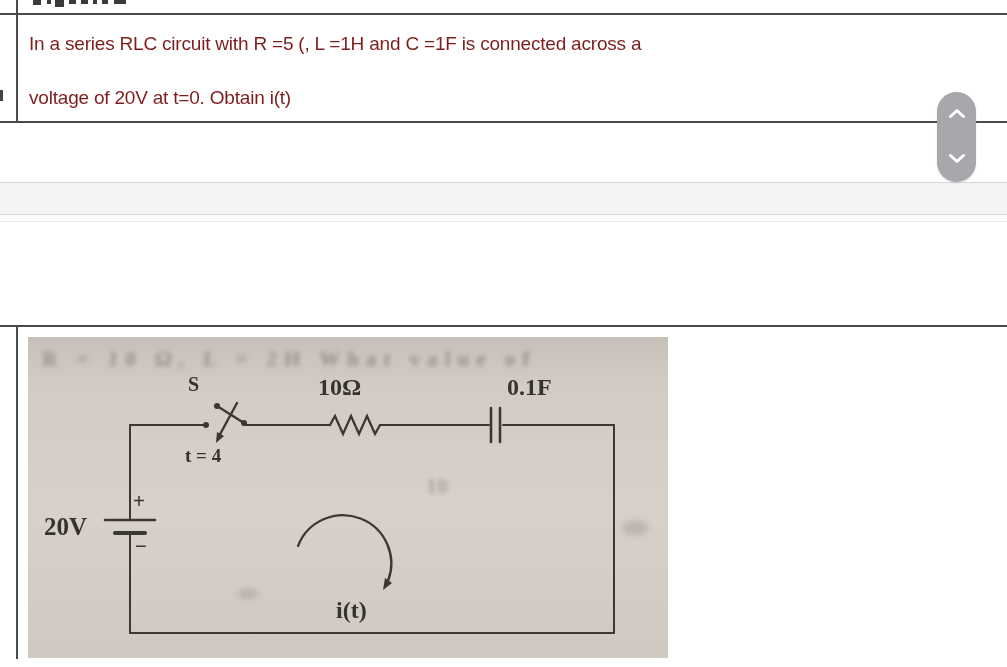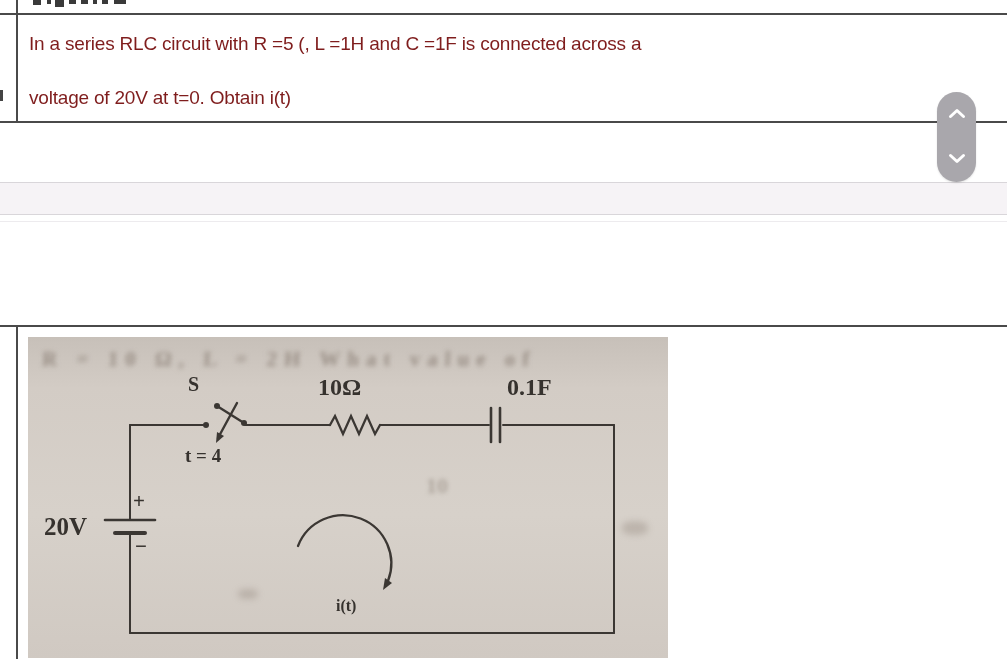--- a/index.html
+++ b/index.html
@@ -125,14 +125,14 @@
     </g>
   </svg>
 
   <div class="scan-label" style="left:160px;top:36px;font-size:20px;">S</div>
   <div class="scan-label" style="left:157px;top:108px;font-size:19px;">t = 4</div>
   <div class="scan-label" style="left:290px;top:37px;font-size:24px;">10Ω</div>
   <div class="scan-label" style="left:439px;top:37px;font-size:24px;margin-left:40px;">0.1F</div>
   <div class="scan-label" style="left:16px;top:176px;font-size:25px;">20V</div>
   <div class="scan-label" style="left:105px;top:152px;font-size:21px;">+</div>
   <div class="scan-label" style="left:107px;top:197px;font-size:21px;">−</div>
-  <div class="scan-label" style="left:308px;top:260px;font-size:16px;">i(t)</div>
+  <div class="scan-label" style="left:308px;top:260px;font-size:24px;">i(t)</div>
 </div>
 
 </body></html>

